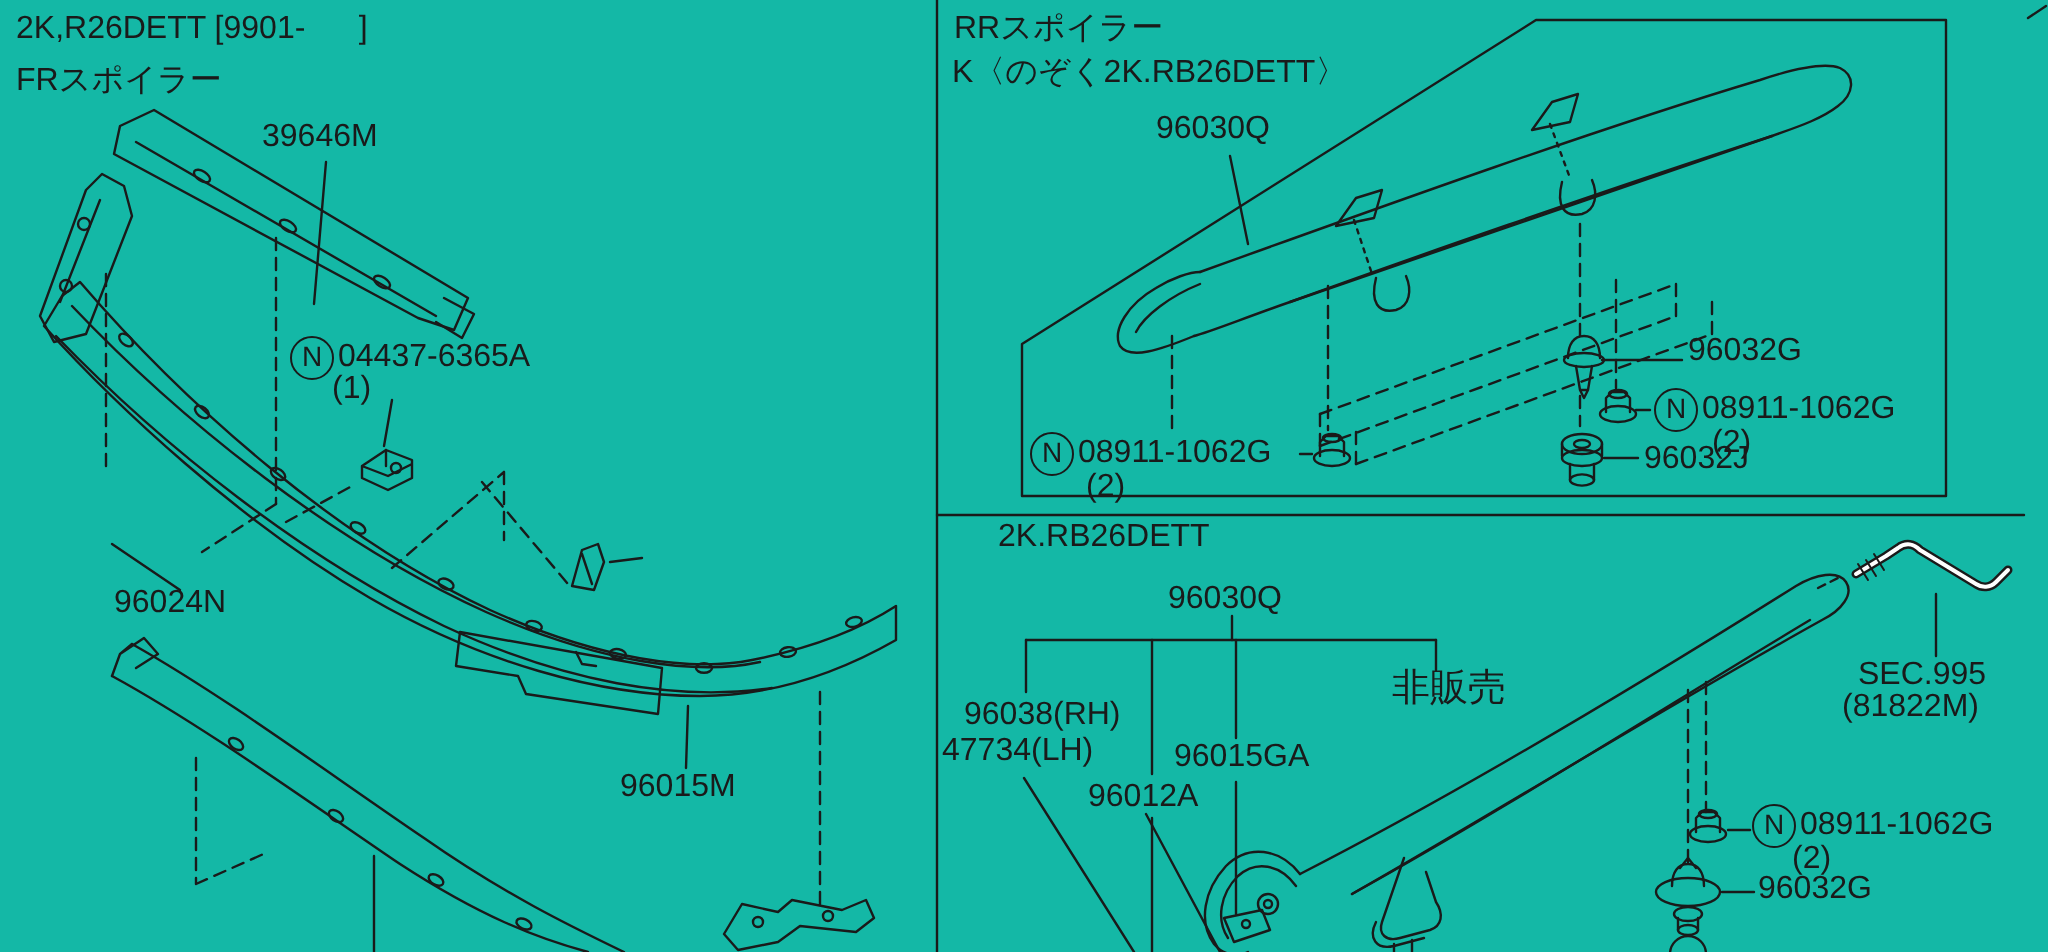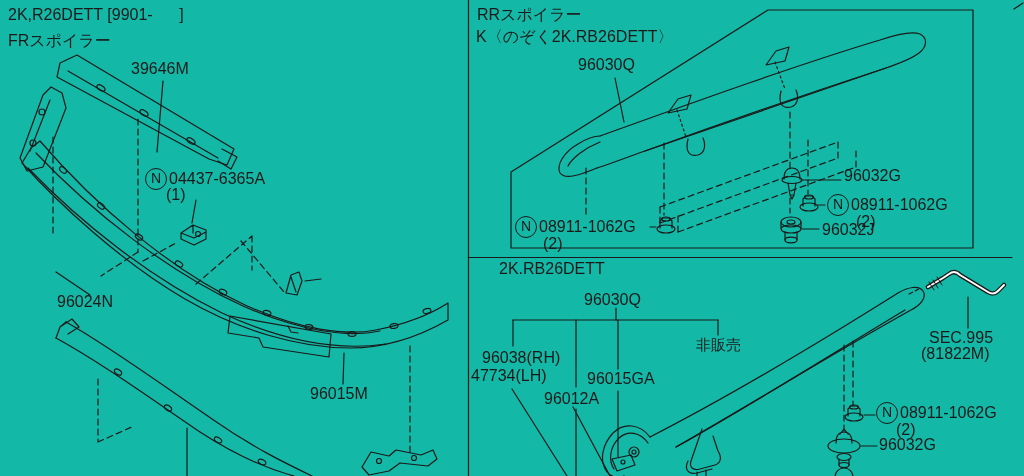--- a/index.html
+++ b/index.html
@@ -3,21 +3,21 @@
 <meta charset="utf-8">
 <style>
   html,body{margin:0;padding:0;background:#e8e8e8;}
   #stage{position:relative;width:1024px;height:476px;background:#14b8a6;overflow:hidden;
          font-family:Liberation Sans, sans-serif;color:#1a1a1a;}
   #lineart{position:absolute;left:0;top:0;width:1024px;height:476px;}
   .lbl{position:absolute;font-size:16px;line-height:18px;white-space:pre;letter-spacing:0;}
   .row{position:absolute;display:flex;align-items:center;gap:2px;font-size:16px;line-height:18px;white-space:pre;}
   .nc{display:inline-block;width:20px;height:20px;border:1.6px solid #1a1a1a;border-radius:50%;
       font-size:14px;line-height:19px;text-align:center;flex:0 0 auto;}
-  .sm{font-size:15px;}
+  .sm{font-size:19px;}
 </style>
 </head>
 <body>
 
 <div id="stage">
 
   <svg id="lineart" viewBox="0 0 1024 476">
     <g fill="none" stroke="#1a1a1a" stroke-width="1.2" stroke-linecap="round" stroke-linejoin="round">
 
       <g>

